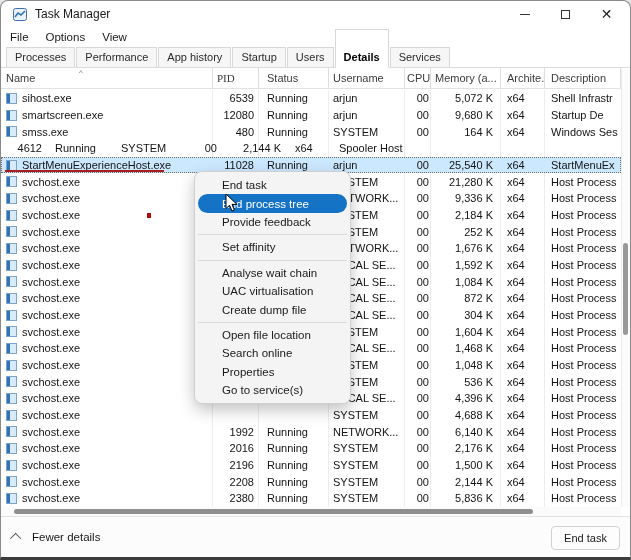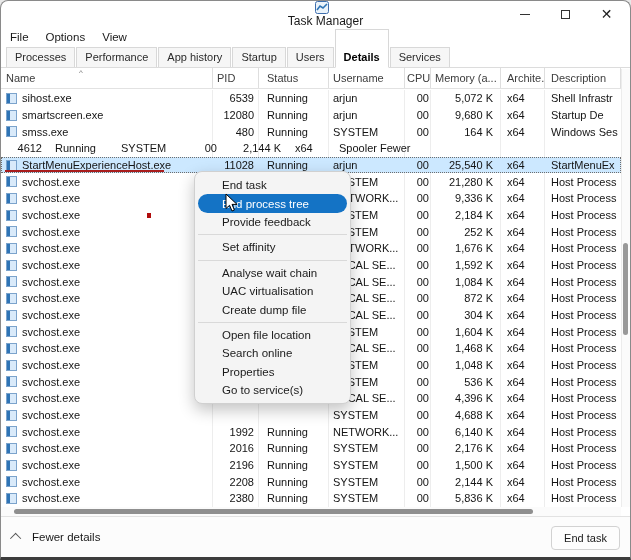--- a/index.html
+++ b/index.html
@@ -2,21 +2,21 @@
 <html><head>
 <meta charset="utf-8">
 <style>
   * { box-sizing: border-box; margin: 0; padding: 0; }
   html,body { width:631px; height:560px; background:#e8e8e8; font-family:"Liberation Sans",sans-serif; }
   .window{ position:relative; width:631px; height:560px; background:#fff;
            border:1px solid #8a8a8a; border-bottom:3px solid #3c3c3c;
            border-radius:8px 8px 0 0; overflow:hidden; }
 
   
-  .titlebar{ position:absolute; top:0; left:0; right:0; height:26px; display:flex; align-items:center; padding-left:12px;flex-direction:column; }
+  .titlebar{ position:absolute; top:0; left:0; right:0; height:26px; display:flex; align-items:center; padding-left:12px; }
   .app-icon{ width:14px; height:13px; flex:none; }
   .title-text{ margin-left:8px; font-size:12px; color:#191919; }
   .win-controls{ position:absolute; right:3px; top:0; height:26px; display:flex; }
   .win-btn{ width:41px; height:26px; display:flex; align-items:center; justify-content:center; color:#222; font-size:12px; cursor:default; }
   .glyph-min{ width:10px; height:1px; background:#333; display:inline-block; }
   .glyph-max{ width:9px; height:9px; border:1px solid #333; display:inline-block; }
   .glyph-close{ font-size:14px; line-height:1; color:#222; }
 
   
   .menubar{ position:absolute; top:27px; left:0; right:0; height:18px; display:flex; align-items:center; padding-left:9px; gap:17px; }
@@ -38,21 +38,21 @@
   .row.selected{ background:#cce8ff; outline:1px dotted #6e6e6e; outline-offset:-1px; }
   .cell{ white-space:nowrap; overflow:hidden; }
   .c-name{ width:212px; padding-left:5px; display:flex; align-items:center; gap:5px; }
   .c-pid{ width:46px; text-align:right; padding-right:5px; }
   .c-status{ width:70px; padding-left:8px; }
   .c-user{ width:76px; padding-left:4px; }
   .c-cpu{ width:26px; text-align:right; padding-right:2px; }
   .c-mem{ width:70px; text-align:right; padding-right:8px; }
   .c-arch{ width:44px; padding-left:6px; }
   .c-desc{ flex:1; padding-left:6px; }
-  .thead .c-pid{ text-align:right; padding-left:4px; }
+  .thead .c-pid{ text-align:right; padding-left:4px;font-family:Liberation Serif, serif; }
   .thead .c-cpu{ text-align:left; padding-left:2px; }
   .thead .c-mem{ text-align:left; padding-left:4px; }
 
   .ic{ width:11px; height:11px; flex:none; border:1px solid #7ba3cc; background:linear-gradient(90deg,#2f74b5 0 3px,#d9eafa 3px); }
   .ic.printer{ height:10px; border:1px solid #8f8f8f; background:linear-gradient(180deg,#c6c6c6 0 3px,#8f8f8f 3px 6px,#e2e2e2 6px); }
 
   
   .vscroll{ position:absolute; top:68px; right:0; width:9px; height:438px; background:#fbfbfb; border-left:1px solid #ececec; }
   .vthumb{ position:absolute; top:174px; right:2px; width:5px; height:92px; background:#999; border-radius:3px; }
   .hscroll{ position:absolute; left:0; right:9px; top:506px; height:10px; background:#fbfbfb; }
@@ -179,21 +179,21 @@
     <div class="cell c-desc">Windows Ses</div>
   </div>
 
   <div class="row">
     <div class="cell c-pid">4612</div>
     <div class="cell c-status">Running</div>
     <div class="cell c-user">SYSTEM</div>
     <div class="cell c-cpu">00</div>
     <div class="cell c-mem">2,144 K</div>
     <div class="cell c-arch">x64</div>
-    <div class="cell c-desc">Spooler Fewer</div>
+    <div class="cell c-desc">Spooler Host</div>
   </div>
 
   <div class="row selected">
     <div class="cell c-name">
       <span class="ic"></span>
       <span>StartMenuExperienceHost.exe</span>
     </div>
     <div class="cell c-pid">11028</div>
     <div class="cell c-status">Running</div>
     <div class="cell c-user">arjun</div>

